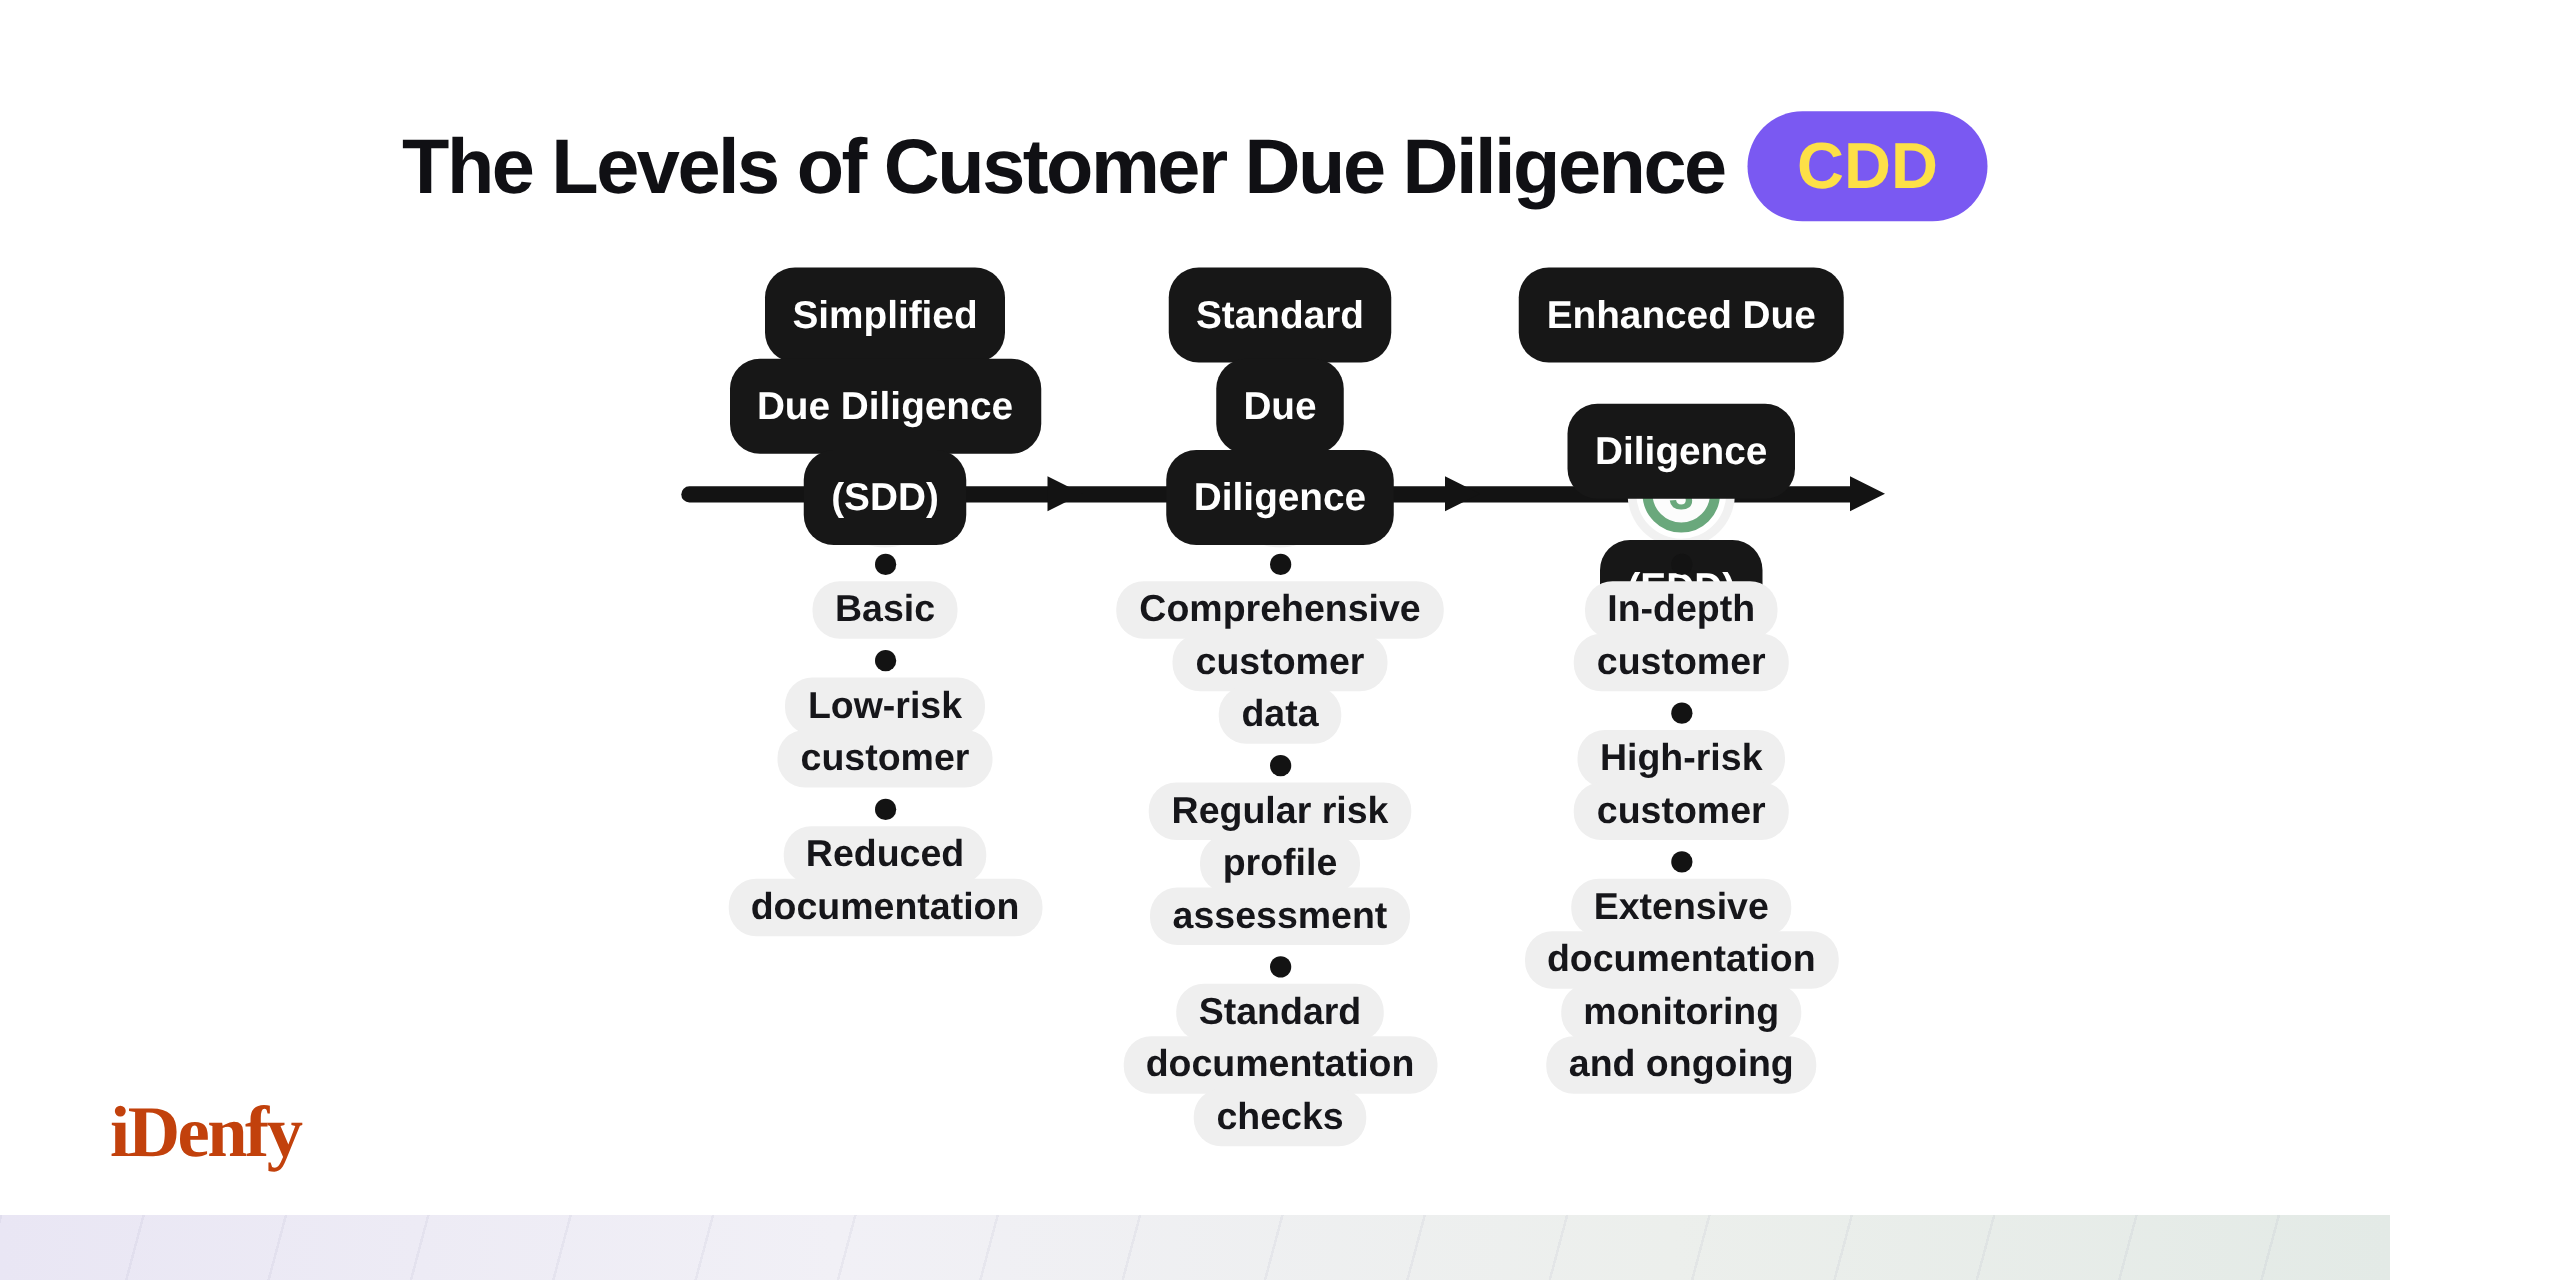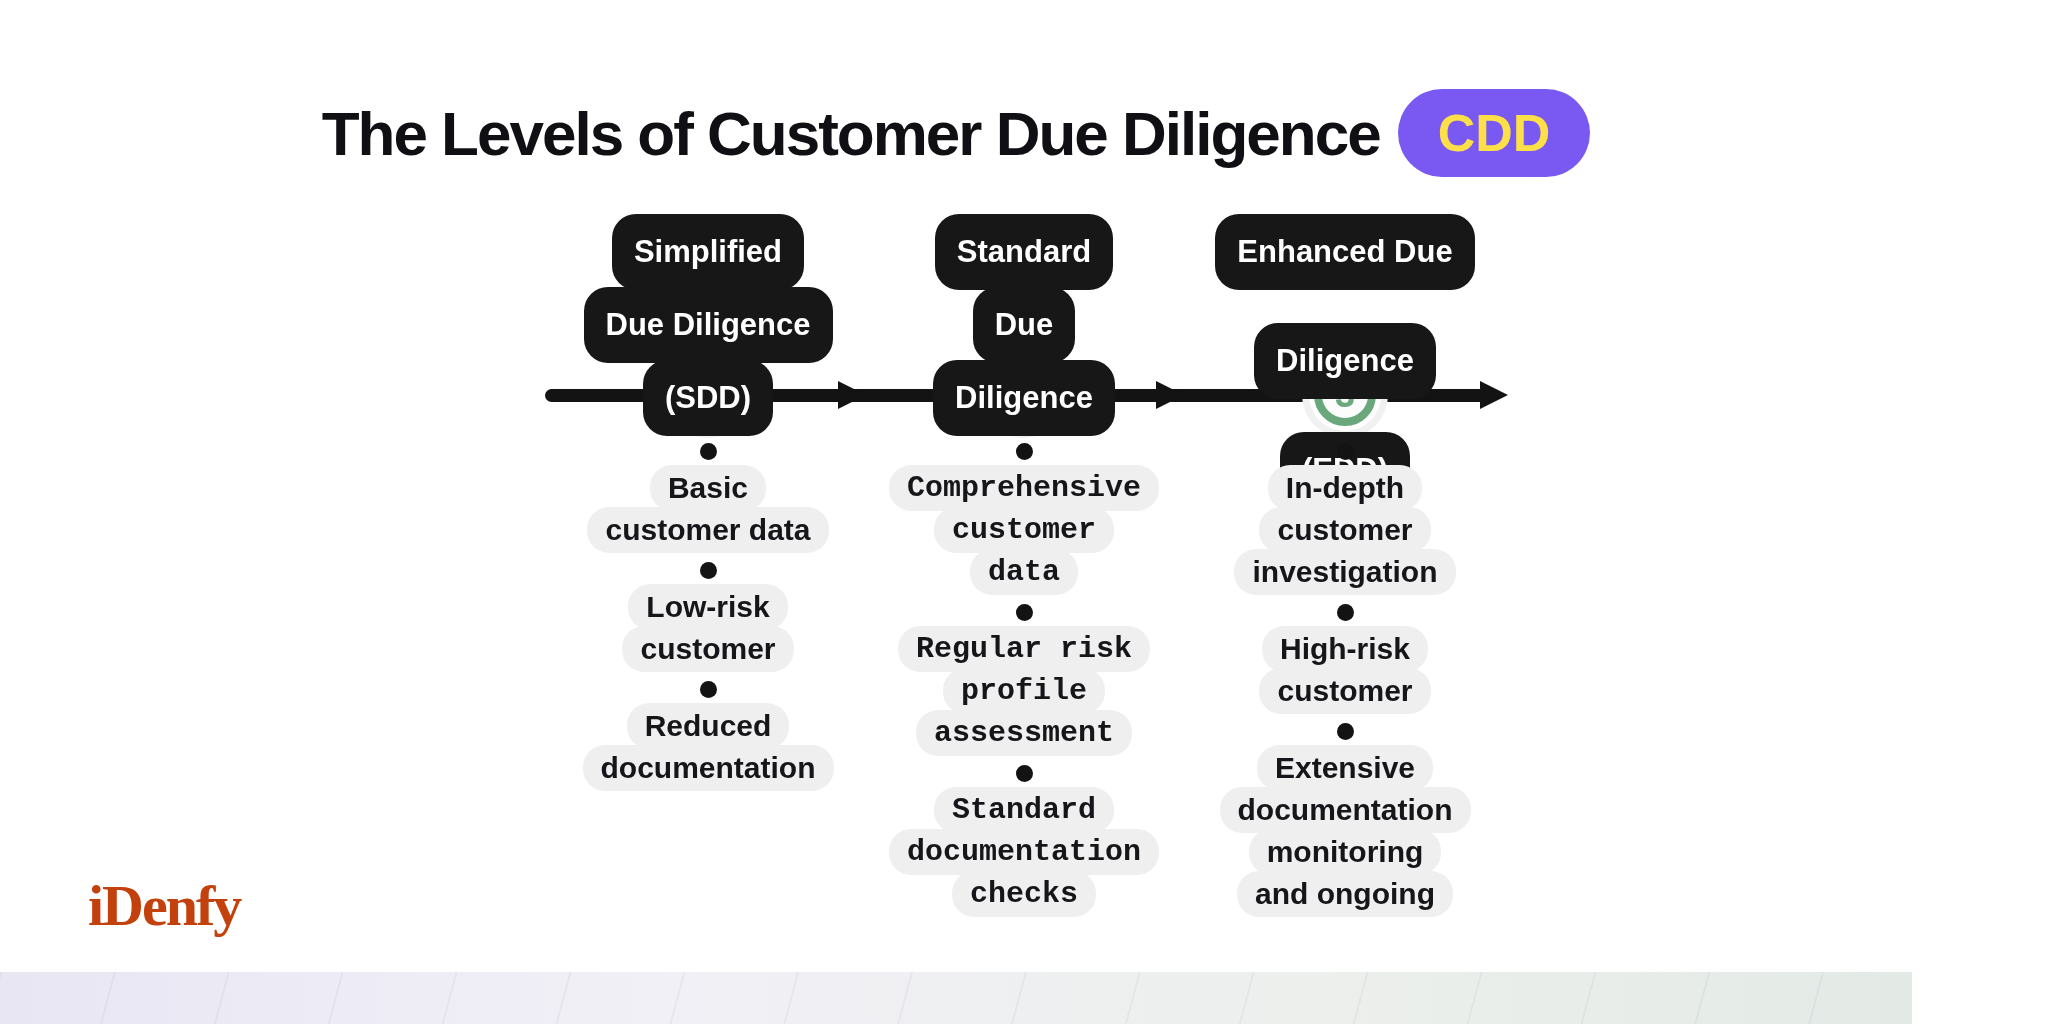--- a/index.html
+++ b/index.html
@@ -123,39 +123,38 @@
 
   <div class="stage-header" style="left: 528px; width: 360px; top: 214px;">
         <div class="hline">Simplified</div>
         <div class="hline">Due Diligence</div>
         <div class="hline">(SDD)</div>
       </div>
       <div class="items-col" style="left: 528px; width: 360px; top: 443px;">
         <div class="dot"></div>
         <div class="item-group">
           <div class="iline">Basic</div>
-          <div class="iline">customer data</div>
         </div>
         <div class="dot"></div>
         <div class="item-group">
           <div class="iline">Low-risk</div>
           <div class="iline">customer</div>
         </div>
         <div class="dot"></div>
         <div class="item-group">
           <div class="iline">Reduced</div>
           <div class="iline">documentation</div>
         </div>
       </div>
       <div class="stage-header" style="left: 844px; width: 360px; top: 214px;">
         <div class="hline">Standard</div>
         <div class="hline">Due</div>
         <div class="hline">Diligence</div>
       </div>
-      <div class="items-col" style="left: 844px; width: 360px; top: 443px; font-family: Liberation Mono, monospace;">
+      <div class="items-col" style="left: 844px; width: 360px; top: 443px;">
         <div class="dot"></div>
         <div class="item-group">
           <div class="iline">Comprehensive</div>
           <div class="iline">customer</div>
           <div class="iline">data</div>
         </div>
         <div class="dot"></div>
         <div class="item-group">
           <div class="iline">Regular risk</div>
           <div class="iline">profile</div>
@@ -171,21 +170,20 @@
       <div class="stage-header" style="left: 1165px; width: 360px; top: 214px; gap: 36px;">
         <div class="hline">Enhanced Due</div>
         <div class="hline">Diligence</div>
         <div class="hline">(EDD)</div>
       </div>
       <div class="items-col" style="left: 1165px; width: 360px; top: 443px;">
         <div class="dot"></div>
         <div class="item-group">
           <div class="iline">In-depth</div>
           <div class="iline">customer</div>
-          <div class="iline">investigation</div>
         </div>
         <div class="dot"></div>
         <div class="item-group">
           <div class="iline">High-risk</div>
           <div class="iline">customer</div>
         </div>
         <div class="dot"></div>
         <div class="item-group">
           <div class="iline">Extensive</div>
           <div class="iline">documentation</div>

